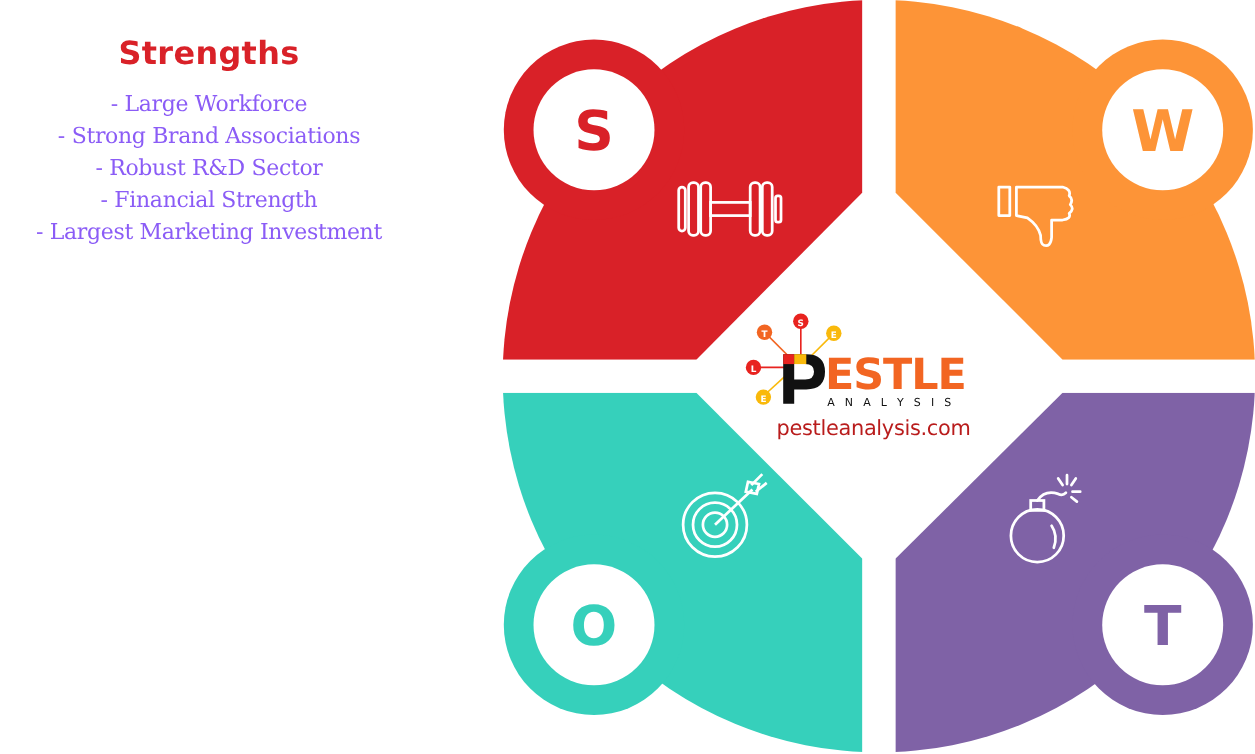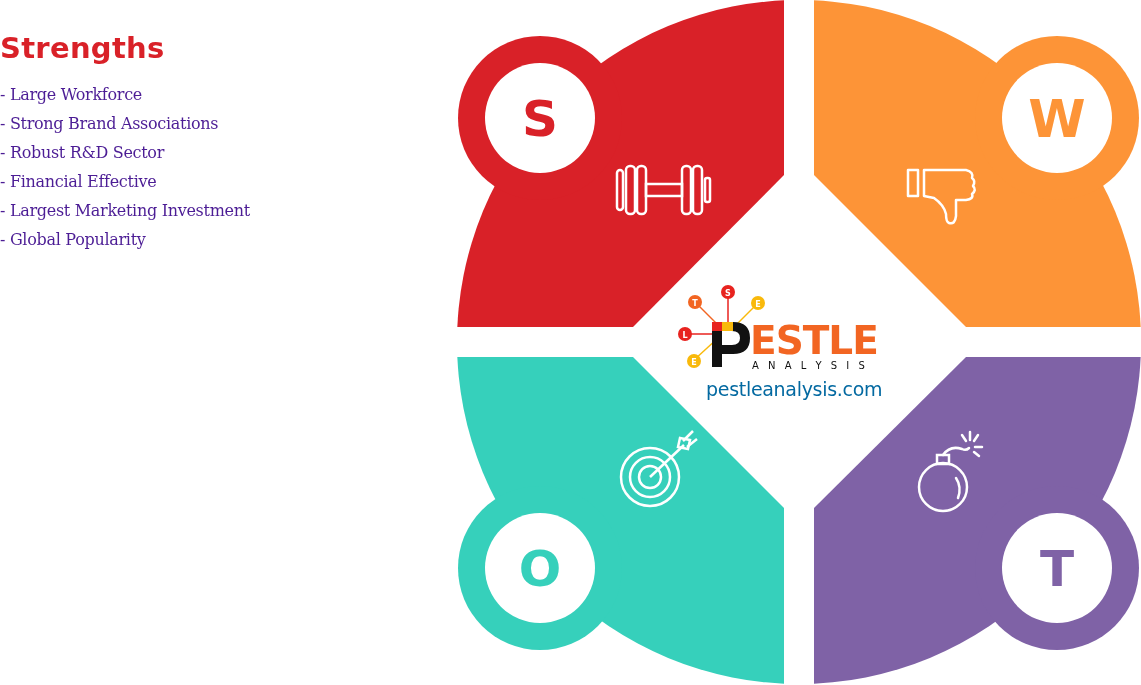--- a/index.html
+++ b/index.html
@@ -1,35 +1,34 @@
 <!DOCTYPE html>
 <html><head>
 <meta charset="utf-8">
 <style>
   html,body{margin:0;padding:0;background:#ffffff;}
   body{width:1141px;height:685px;position:relative;overflow:hidden;font-family:"DejaVu Serif",serif;}
-  .left-panel{position:absolute;left:0;top:28px;width:380px;text-align:left;}
+  .left-panel{position:absolute;left:0;top:28px;width:380px;text-align:center;}
   .title{font-family:"DejaVu Sans",sans-serif;font-weight:bold;font-size:29px;color:#d92128;margin:0 0 12px 0;letter-spacing:0.3px;line-height:40px;}
   .items{list-style:none;margin:0;padding:0;}
-  .items li{font-family:"DejaVu Serif",serif;font-size:16px;color:#4c1d95;line-height:29px;white-space:nowrap;letter-spacing:-0.3px;}
+  .items li{font-family:"DejaVu Serif",serif;font-size:20px;color:#8b5cf6;line-height:29px;white-space:nowrap;letter-spacing:-0.3px;}
   svg.diagram{position:absolute;left:0;top:0;}
-  .url{position:absolute;left:706px;top:378px;font-family:"DejaVu Sans",sans-serif;font-size:19px;color:#0369a1;letter-spacing:-0.3px;}
+  .url{position:absolute;left:706px;top:378px;font-family:"DejaVu Sans",sans-serif;font-size:19px;color:#b91c1c;letter-spacing:-0.3px;}
 </style>
 </head>
 <body>
 
 <div class="left-panel">
   <div class="title">Strengths</div>
   <ul class="items">
     <li>-  Large Workforce</li>
     <li>-  Strong Brand Associations</li>
     <li>-  Robust R&amp;D Sector</li>
-    <li>-  Financial Effective</li>
+    <li>-  Financial Strength</li>
     <li>-  Largest Marketing Investment</li>
-    <li>-  Global Popularity</li>
   </ul>
 </div>
 
 <svg class="diagram" width="1141" height="685" viewBox="0 0 1141 685">
   <defs>
     <clipPath id="tl">
         <polygon points="0,0 784,0 784,175 633,327 0,327"></polygon>
       </clipPath>
     <clipPath id="tr">
         <polygon points="814,0 1141,0 1141,327 966,327 814,175"></polygon>

